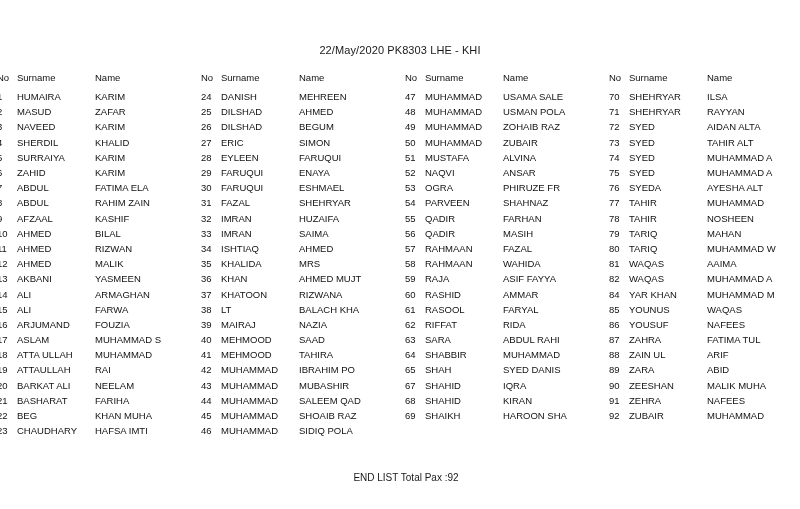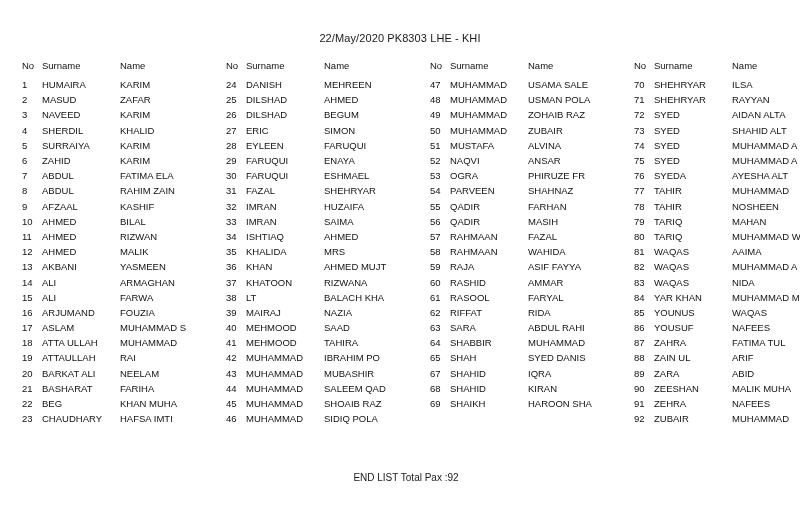--- a/index.html
+++ b/index.html
@@ -19,26 +19,26 @@
     height: 509px;
     box-sizing: border-box;
     padding: 0;
     position: relative;
     background: #ffffff;
   }
   .doc-title {
     text-align: center;
     font-size: 11px;
     color: #1a1a1a;
-    padding-top: 32px;
+    padding-top: 44px;
     letter-spacing: 0.1px;
   }
   .columns {
     display: flex;
-    justify-content: space-between;
+    justify-content: center;
     padding: 16px 22px 0 22px;
     box-sizing: border-box;
     gap: 10px;
   }
   .col {
     width: 194px;
     box-sizing: border-box;
     padding-right: 6px;
   }
   .col table {
@@ -486,21 +486,21 @@
               <td class="c-name">RAYYAN</td>
             </tr>
           <tr>
               <td class="c-no">72</td>
               <td class="c-sur">SYED</td>
               <td class="c-name">AIDAN ALTA</td>
             </tr>
           <tr>
               <td class="c-no">73</td>
               <td class="c-sur">SYED</td>
-              <td class="c-name">SHAHID ALT</td>
+              <td class="c-name">TAHIR ALT</td>
             </tr>
           <tr>
               <td class="c-no">74</td>
               <td class="c-sur">SYED</td>
               <td class="c-name">MUHAMMAD A</td>
             </tr>
           <tr>
               <td class="c-no">75</td>
               <td class="c-sur">SYED</td>
               <td class="c-name">MUHAMMAD A</td>
@@ -534,25 +534,20 @@
               <td class="c-no">81</td>
               <td class="c-sur">WAQAS</td>
               <td class="c-name">AAIMA</td>
             </tr>
           <tr>
               <td class="c-no">82</td>
               <td class="c-sur">WAQAS</td>
               <td class="c-name">MUHAMMAD A</td>
             </tr>
           <tr>
-              <td class="c-no">83</td>
-              <td class="c-sur">WAQAS</td>
-              <td class="c-name">NIDA</td>
-            </tr>
-          <tr>
               <td class="c-no">84</td>
               <td class="c-sur">YAR KHAN</td>
               <td class="c-name">MUHAMMAD M</td>
             </tr>
           <tr>
               <td class="c-no">85</td>
               <td class="c-sur">YOUNUS</td>
               <td class="c-name">WAQAS</td>
             </tr>
           <tr>

